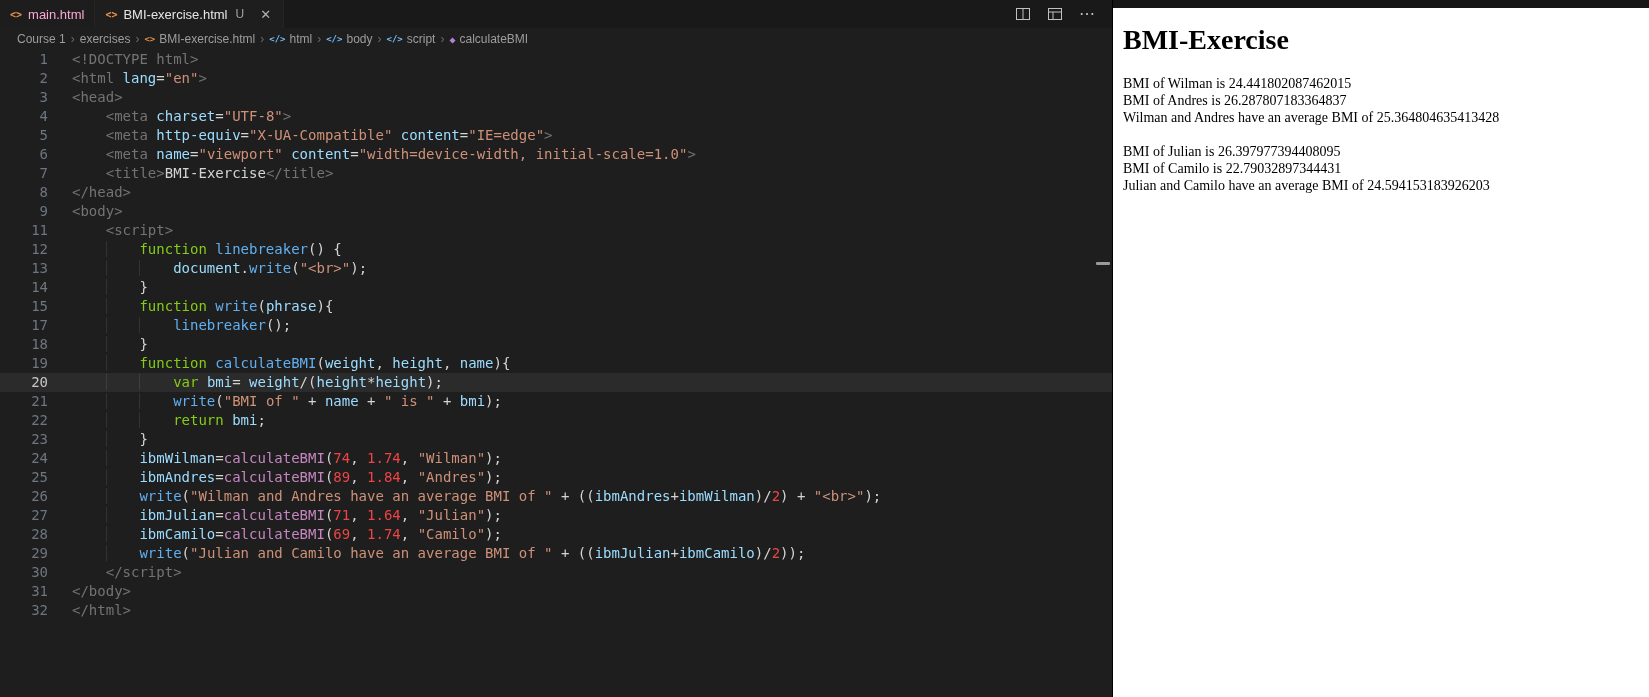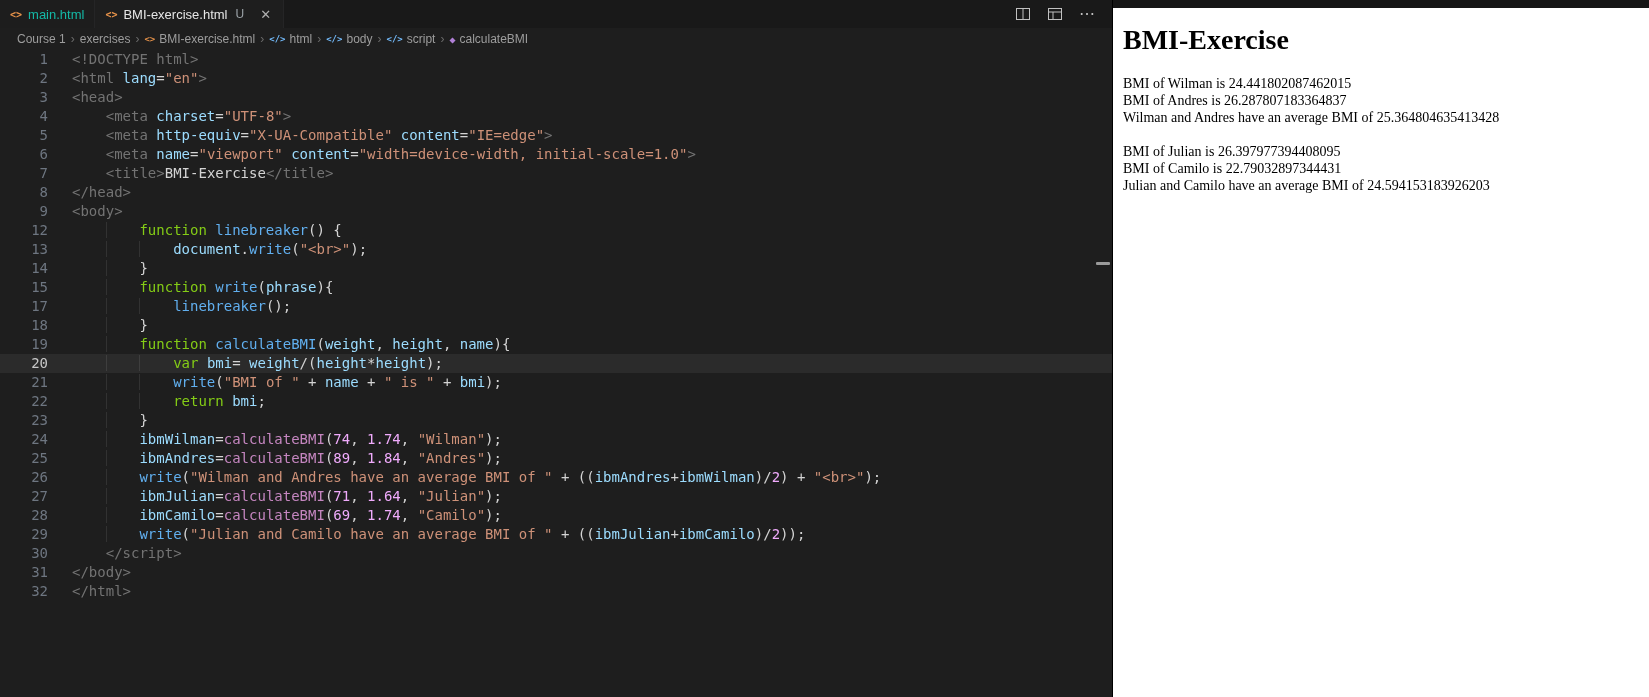--- a/index.html
+++ b/index.html
@@ -3,21 +3,21 @@
 <meta charset="utf-8">
 <style>
   * { box-sizing: border-box; }
   body { margin: 0; background: #111; font-family: "Liberation Sans", sans-serif; }
   .app { width: 1649px; height: 697px; display: flex; overflow: hidden; background: #1e1e1e; position: relative; }
 
   
   .editor-pane { width: 1113px; min-width: 1113px; display: flex; flex-direction: column; background: #1e1e1e; border-right: 1px solid #000; position: relative; }
 
   .tab-bar { height: 28px; background: #191919; display: flex; align-items: stretch; }
-  .tab { display: flex; align-items: center; gap: 6px; padding: 0 10px; font-size: 13px; color: #14b8a6; background: #1d1d1d; border-right: 1px solid #252526; cursor: pointer; }
+  .tab { display: flex; align-items: center; gap: 6px; padding: 0 10px; font-size: 13px; color: #f9a8d4; background: #1d1d1d; border-right: 1px solid #252526; cursor: pointer; }
   .tab.active { background: #1e1e1e; color: #e6e6e6; }
   .file-icon { font-family: "DejaVu Sans Mono", monospace; font-size: 10px; font-weight: bold; color: #e8934a; }
   .file-icon::before { content: "<>"; }
   .git-badge { font-size: 12px; color: #9ca3a8; margin-left: 2px; }
   .tab-close { color: #b0b0b0; font-size: 13px; margin-left: 8px; padding: 0 2px; }
   .tab-actions { margin-left: auto; display: flex; align-items: center; gap: 16px; padding-right: 16px; color: #c0c0c0; }
   .tab-actions svg { display: block; }
   .more-dots { font-size: 16px; letter-spacing: 1px; color: #c0c0c0; line-height: 1; }
 
   .breadcrumb { height: 22px; display: flex; align-items: center; padding-left: 16px; font-size: 12px; color: #9d9d9d; background: #1e1e1e; }
@@ -37,21 +37,21 @@
   .code-text { flex: 1; }
   .ig { box-shadow: inset 1px 0 0 rgba(255,255,255,0.09); }
 
   .tk-p { color: #d4d4d4; }
   .tk-g { color: #737373; }
   .tk-b { color: #9cdcfe; }
   .tk-s { color: #ce9178; }
   .tk-k { color: #84cc16; }
   .tk-f { color: #61afef; }
   .tk-m { color: #c586c0; }
-  .tk-n { color: #f0abfc; }
+  .tk-n { color: #ef4444; }
 
   .sash-handle { position: absolute; right: 2px; top: 262px; width: 14px; height: 3px; background: #9a9a9a; border-radius: 1px; cursor: ew-resize; }
 
   
   .preview-pane { flex: 1; background: #ffffff; display: flex; flex-direction: column; overflow: hidden; }
   .preview-topbar { height: 8px; background: #161616; }
   .preview-content { padding: 0 10px; color: #000; font-family: "Liberation Serif", serif; }
   .preview-title { font-size: 28px; font-weight: bold; margin: 16px 0 19px 0; font-family: "Liberation Serif", serif; }
   .preview-line { font-size: 14px; line-height: 17px; }
 </style>
@@ -129,20 +129,21 @@
     <div class="code-area" id="code-lines">
         <div class="code-line"><span class="ln">1</span><span class="ln-gap"></span><span class="code-text"><span class="tk-g">&lt;!DOCTYPE html&gt;</span></span></div>
         <div class="code-line"><span class="ln">2</span><span class="ln-gap"></span><span class="code-text"><span class="tk-g">&lt;html </span><span class="tk-b">lang</span><span class="tk-p">=</span><span class="tk-s">"en"</span><span class="tk-g">&gt;</span></span></div>
         <div class="code-line"><span class="ln">3</span><span class="ln-gap"></span><span class="code-text"><span class="tk-g">&lt;head&gt;</span></span></div>
         <div class="code-line"><span class="ln">4</span><span class="ln-gap"></span><span class="code-text"><span class="tk-p">    </span><span class="tk-g">&lt;meta </span><span class="tk-b">charset</span><span class="tk-p">=</span><span class="tk-s">"UTF-8"</span><span class="tk-g">&gt;</span></span></div>
         <div class="code-line"><span class="ln">5</span><span class="ln-gap"></span><span class="code-text"><span class="tk-p">    </span><span class="tk-g">&lt;meta </span><span class="tk-b">http-equiv</span><span class="tk-p">=</span><span class="tk-s">"X-UA-Compatible"</span><span class="tk-p"> </span><span class="tk-b">content</span><span class="tk-p">=</span><span class="tk-s">"IE=edge"</span><span class="tk-g">&gt;</span></span></div>
         <div class="code-line"><span class="ln">6</span><span class="ln-gap"></span><span class="code-text"><span class="tk-p">    </span><span class="tk-g">&lt;meta </span><span class="tk-b">name</span><span class="tk-p">=</span><span class="tk-s">"viewport"</span><span class="tk-p"> </span><span class="tk-b">content</span><span class="tk-p">=</span><span class="tk-s">"width=device-width, initial-scale=1.0"</span><span class="tk-g">&gt;</span></span></div>
         <div class="code-line"><span class="ln">7</span><span class="ln-gap"></span><span class="code-text"><span class="tk-p">    </span><span class="tk-g">&lt;title&gt;</span><span class="tk-p">BMI-Exercise</span><span class="tk-g">&lt;/title&gt;</span></span></div>
         <div class="code-line"><span class="ln">8</span><span class="ln-gap"></span><span class="code-text"><span class="tk-g">&lt;/head&gt;</span></span></div>
         <div class="code-line"><span class="ln">9</span><span class="ln-gap"></span><span class="code-text"><span class="tk-g">&lt;body&gt;</span></span></div>
+        <div class="code-line"><span class="ln">11</span><span class="ln-gap"></span><span class="code-text"><span class="tk-p">    </span><span class="tk-g">&lt;script&gt;</span></span></div>
         <div class="code-line"><span class="ln">12</span><span class="ln-gap"></span><span class="code-text"><span class="tk-p">    </span><span class="tk-p ig">    </span><span class="tk-k">function </span><span class="tk-f">linebreaker</span><span class="tk-p">() {</span></span></div>
         <div class="code-line"><span class="ln">13</span><span class="ln-gap"></span><span class="code-text"><span class="tk-p">    </span><span class="tk-p ig">    </span><span class="tk-p ig">    </span><span class="tk-b">document</span><span class="tk-p">.</span><span class="tk-f">write</span><span class="tk-p">(</span><span class="tk-s">"&lt;br&gt;"</span><span class="tk-p">);</span></span></div>
         <div class="code-line"><span class="ln">14</span><span class="ln-gap"></span><span class="code-text"><span class="tk-p">    </span><span class="tk-p ig">    </span><span class="tk-p">}</span></span></div>
         <div class="code-line"><span class="ln">15</span><span class="ln-gap"></span><span class="code-text"><span class="tk-p">    </span><span class="tk-p ig">    </span><span class="tk-k">function </span><span class="tk-f">write</span><span class="tk-p">(</span><span class="tk-b">phrase</span><span class="tk-p">){</span></span></div>
         <div class="code-line"><span class="ln">17</span><span class="ln-gap"></span><span class="code-text"><span class="tk-p">    </span><span class="tk-p ig">    </span><span class="tk-p ig">    </span><span class="tk-f">linebreaker</span><span class="tk-p">();</span></span></div>
         <div class="code-line"><span class="ln">18</span><span class="ln-gap"></span><span class="code-text"><span class="tk-p">    </span><span class="tk-p ig">    </span><span class="tk-p">}</span></span></div>
         <div class="code-line"><span class="ln">19</span><span class="ln-gap"></span><span class="code-text"><span class="tk-p">    </span><span class="tk-p ig">    </span><span class="tk-k">function </span><span class="tk-f">calculateBMI</span><span class="tk-p">(</span><span class="tk-b">weight</span><span class="tk-p">, </span><span class="tk-b">height</span><span class="tk-p">, </span><span class="tk-b">name</span><span class="tk-p">){</span></span></div>
         <div class="code-line active"><span class="ln">20</span><span class="ln-gap"></span><span class="code-text"><span class="tk-p">    </span><span class="tk-p ig">    </span><span class="tk-p ig">    </span><span class="tk-k">var </span><span class="tk-b">bmi</span><span class="tk-p">= </span><span class="tk-b">weight</span><span class="tk-p">/(</span><span class="tk-b">height</span><span class="tk-p">*</span><span class="tk-b">height</span><span class="tk-p">);</span></span></div>
         <div class="code-line"><span class="ln">21</span><span class="ln-gap"></span><span class="code-text"><span class="tk-p">    </span><span class="tk-p ig">    </span><span class="tk-p ig">    </span><span class="tk-f">write</span><span class="tk-p">(</span><span class="tk-s">"BMI of "</span><span class="tk-p"> + </span><span class="tk-b">name</span><span class="tk-p"> + </span><span class="tk-s">" is "</span><span class="tk-p"> + </span><span class="tk-b">bmi</span><span class="tk-p">);</span></span></div>
         <div class="code-line"><span class="ln">22</span><span class="ln-gap"></span><span class="code-text"><span class="tk-p">    </span><span class="tk-p ig">    </span><span class="tk-p ig">    </span><span class="tk-k">return </span><span class="tk-b">bmi</span><span class="tk-p">;</span></span></div>

